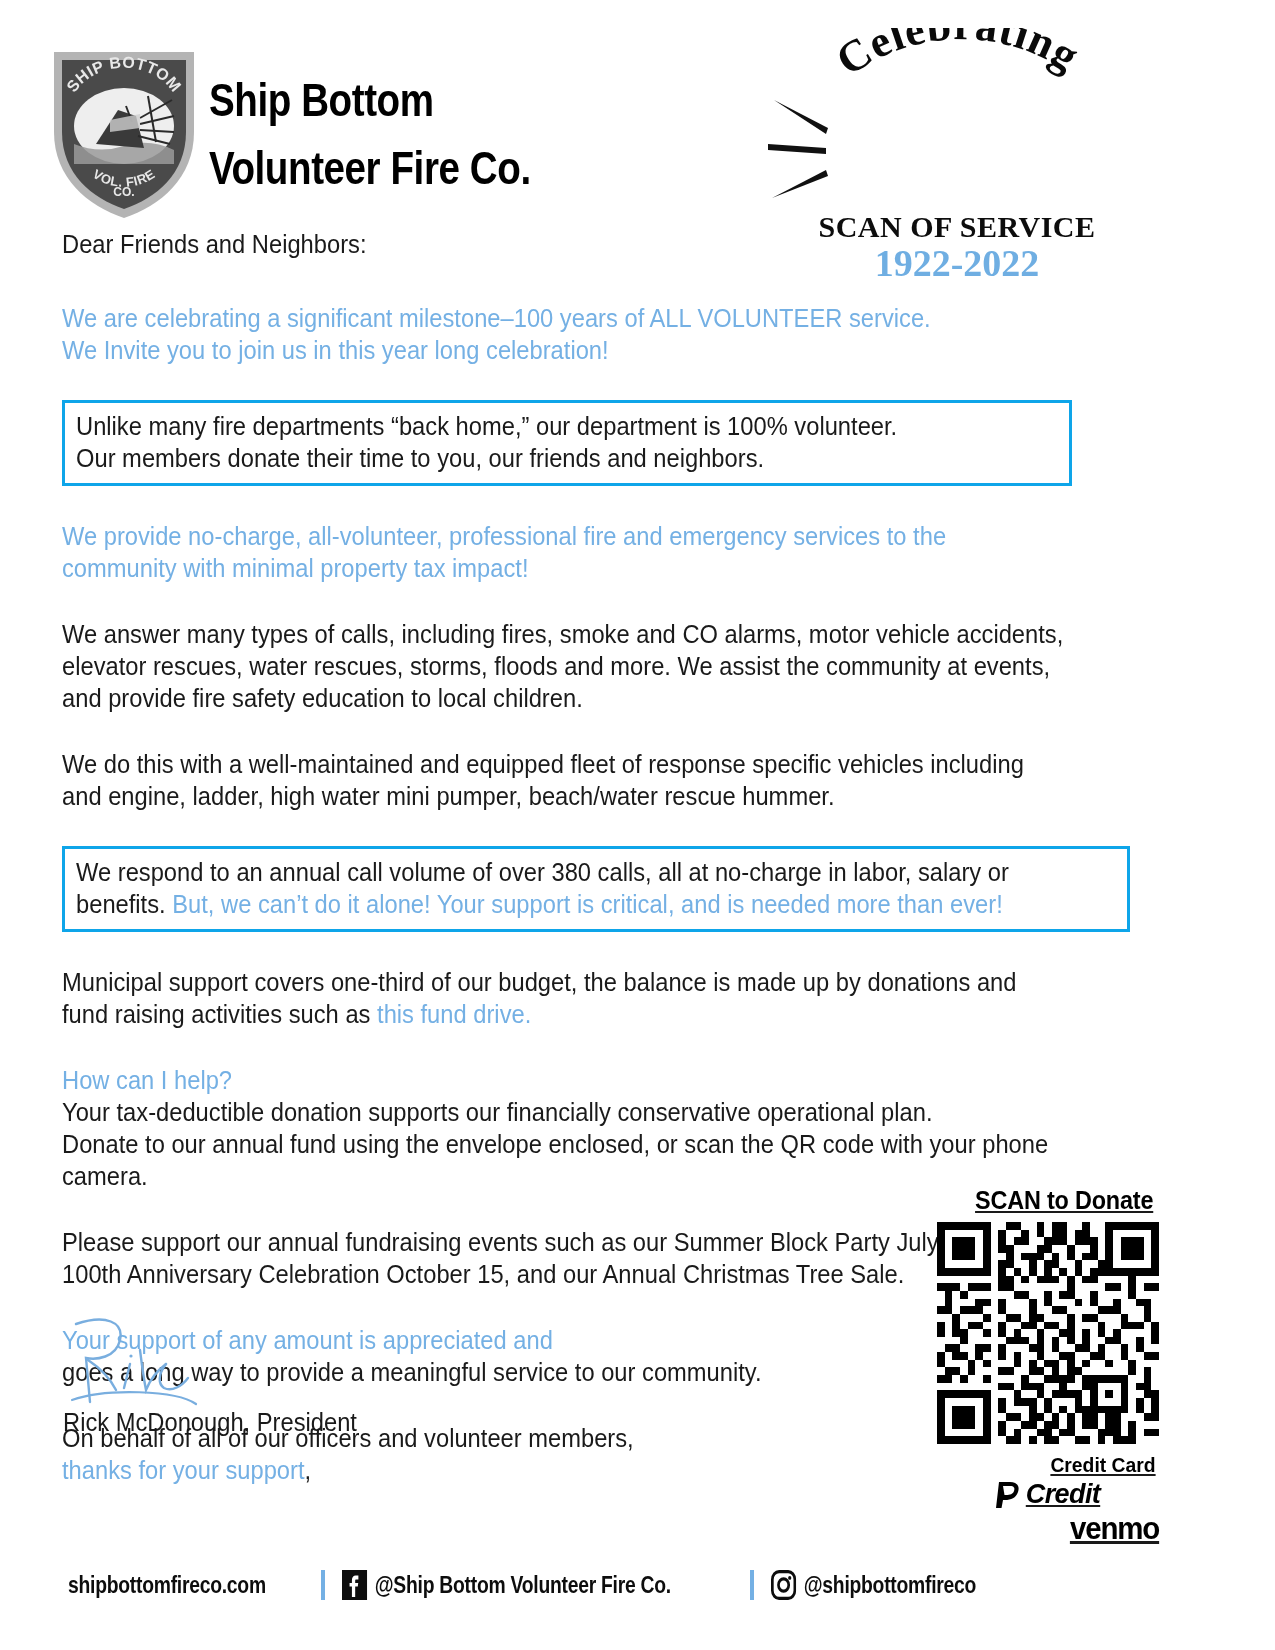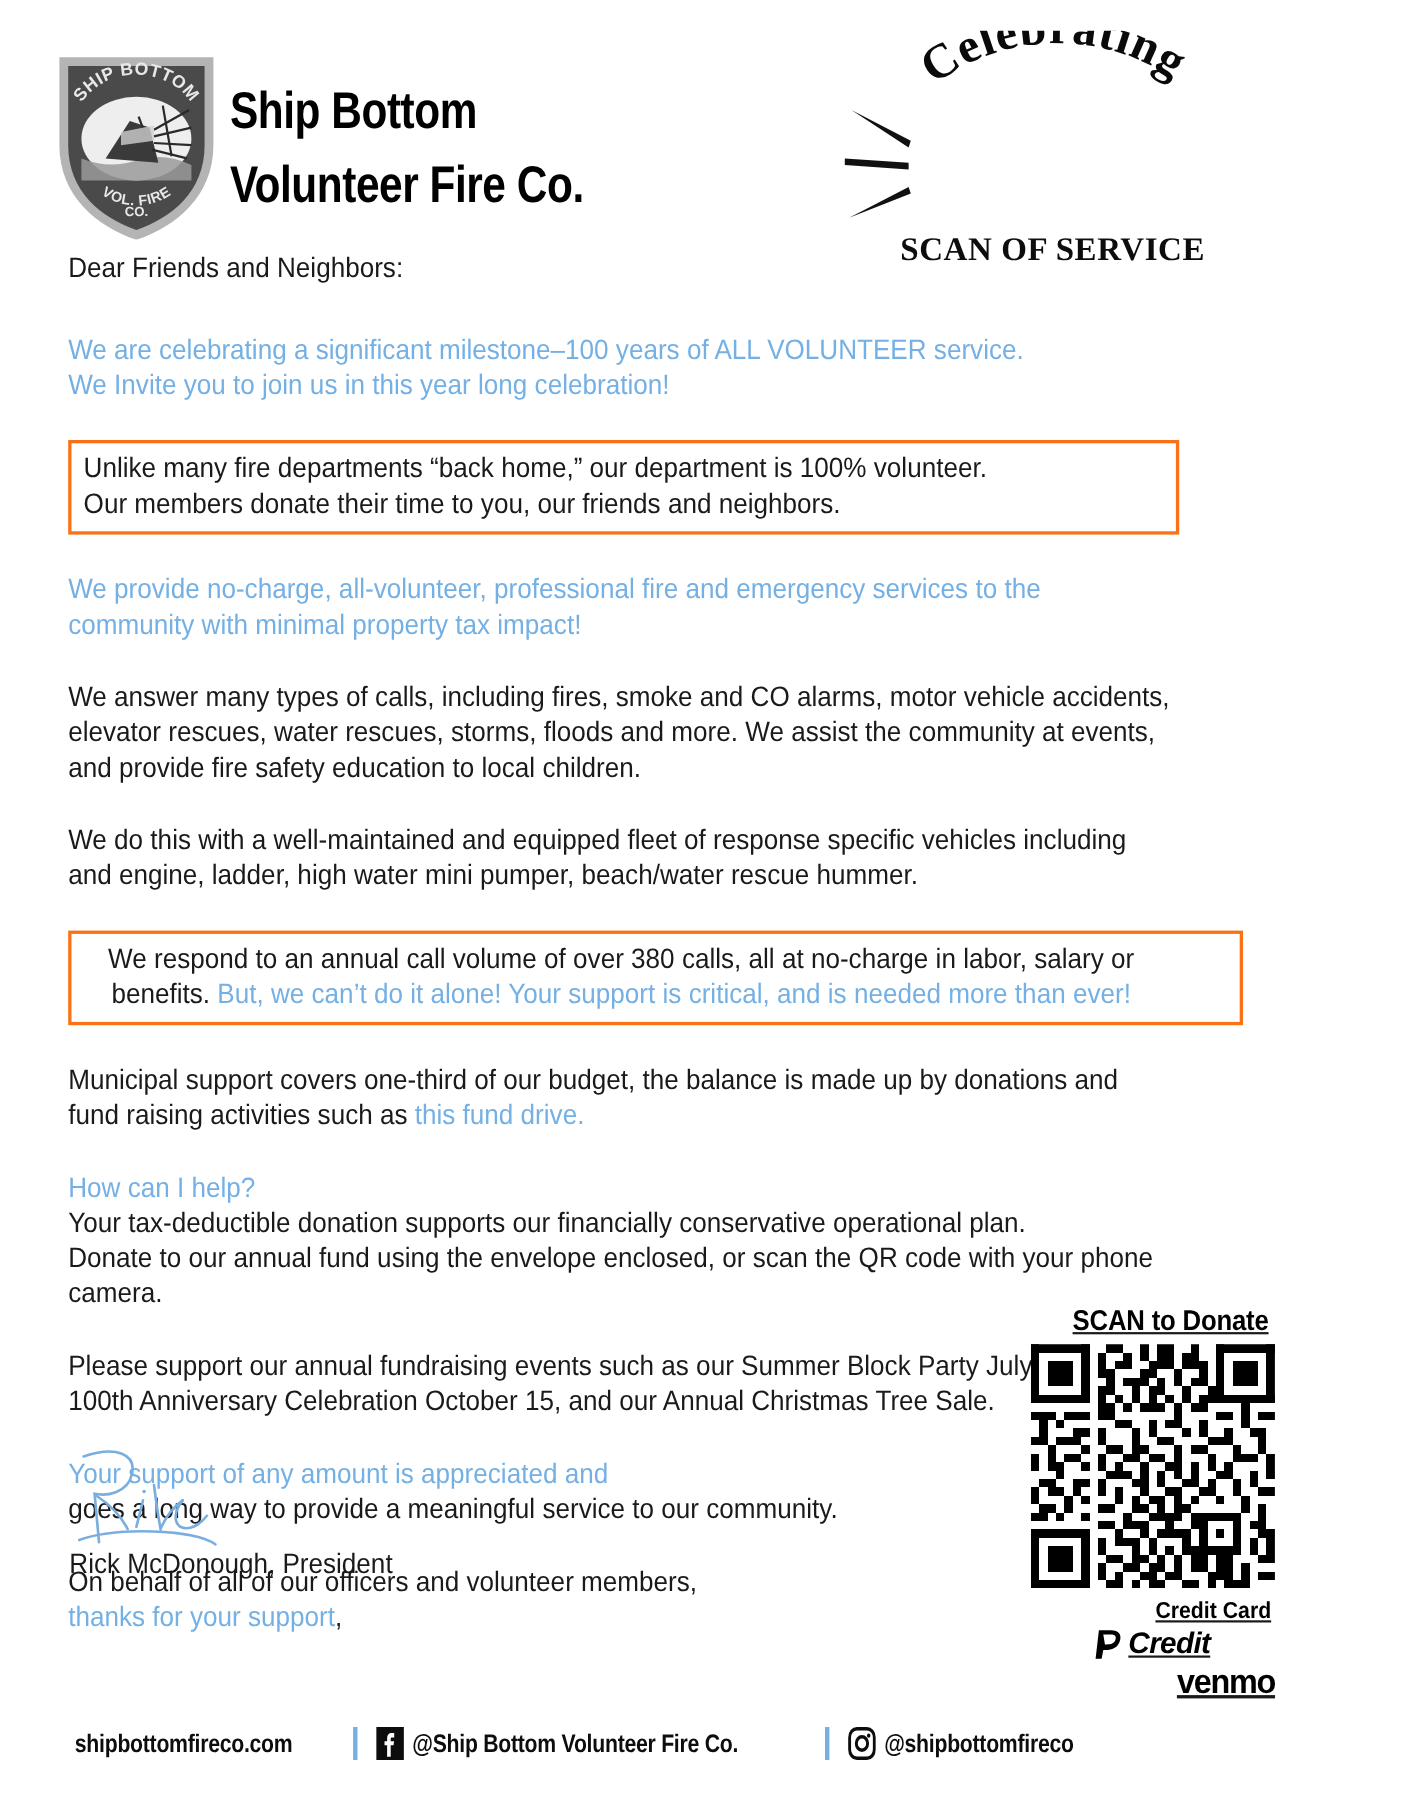--- a/index.html
+++ b/index.html
@@ -127,21 +127,21 @@
   }
   .blue { color: #74B0E4; }
   .salutation {
     margin: 0 0 0 0;
     padding: 0;
   }
   .gap-md { height: 34px; }
   .gap-lg { height: 42px; }
 
   .boxed {
-    border: 3px solid #f97316;
+    border: 3px solid #0ea5e9;
     padding: 7px 0 9px 11px;
     box-sizing: border-box;
   }
   .boxed .txt { width: auto; }
 
   
   .signature {
     position: absolute;
     left: 66px;
     top: 1316px;
@@ -315,20 +315,21 @@
       <div class="emblem-celebrating">
         <svg viewBox="0 0 390 82" width="390" height="82">
           <path id="celebArc" d="M58 80 A 168 150 0 0 1 336 74" fill="none"></path>
           <text font-family="Liberation Serif, serif" font-size="44" font-weight="bold" fill="#0a0a0a" letter-spacing="1">
             <textPath href="#celebArc" startOffset="50%" text-anchor="middle">Celebrating</textPath>
           </text>
         </svg>
       </div>
 
       <div class="emblem-years">SCAN OF SERVICE</div>
+      <div class="emblem-dates">1922-2022</div>
     </div>
   </div>
 
   <div class="letter">
 
     <div class="txt salutation">Dear Friends and Neighbors:</div>
 
     <div class="gap-lg"></div>
 
     <div class="txt blue">
@@ -360,21 +361,21 @@
 
     <div class="gap-md"></div>
 
     <div class="txt">
       <div>We do this with a well-maintained and equipped fleet of response specific vehicles including</div>
       <div>and engine, ladder, high water mini pumper, beach/water rescue hummer.</div>
     </div>
 
     <div class="gap-md"></div>
 
-    <div class="boxed" style="width:1068px;text-align:center;">
+    <div class="boxed" style="width:1068px;">
       <div class="txt">We respond to an annual call volume of over 380 calls, all at no-charge in labor, salary or</div>
       <div class="txt"><span>benefits. </span><span class="blue">But, we can’t do it alone!  Your support is critical, and is needed more than ever!</span></div>
     </div>
 
     <div class="gap-md"></div>
 
     <div class="txt">
       <div>Municipal support covers one-third of our budget, the balance is made up by donations and</div>
       <div><span>fund raising activities such as </span><span class="blue"> this fund drive.</span></div>
     </div>

